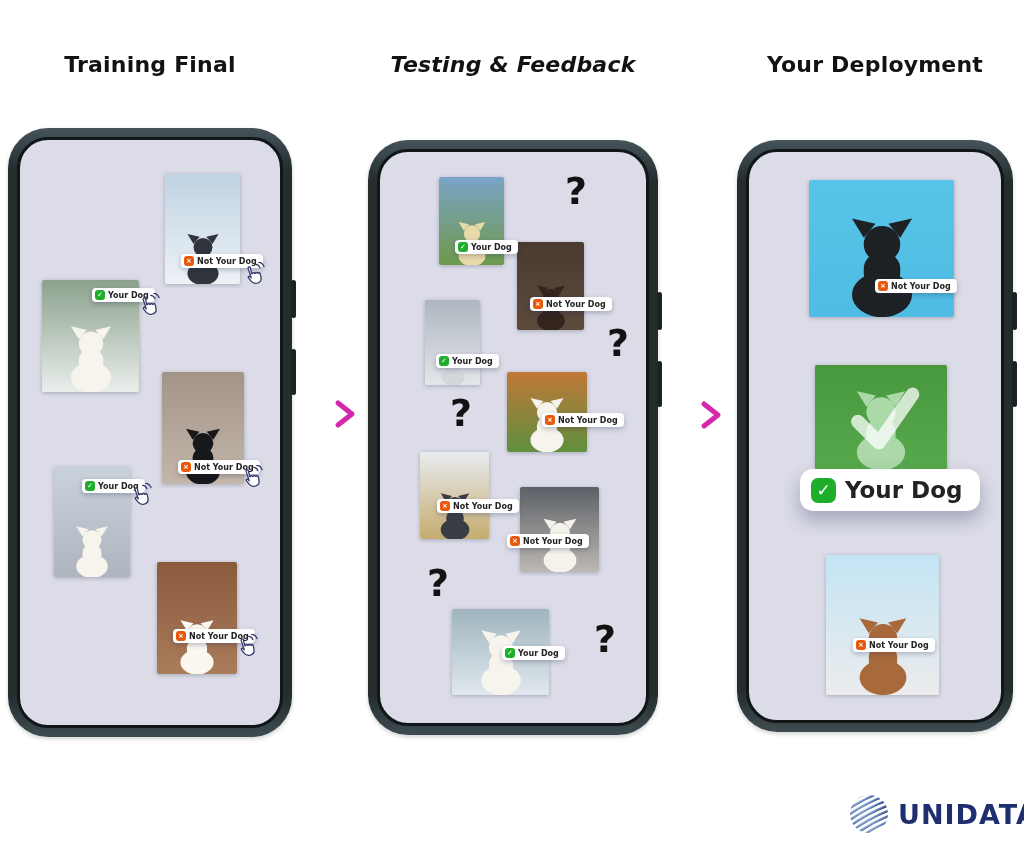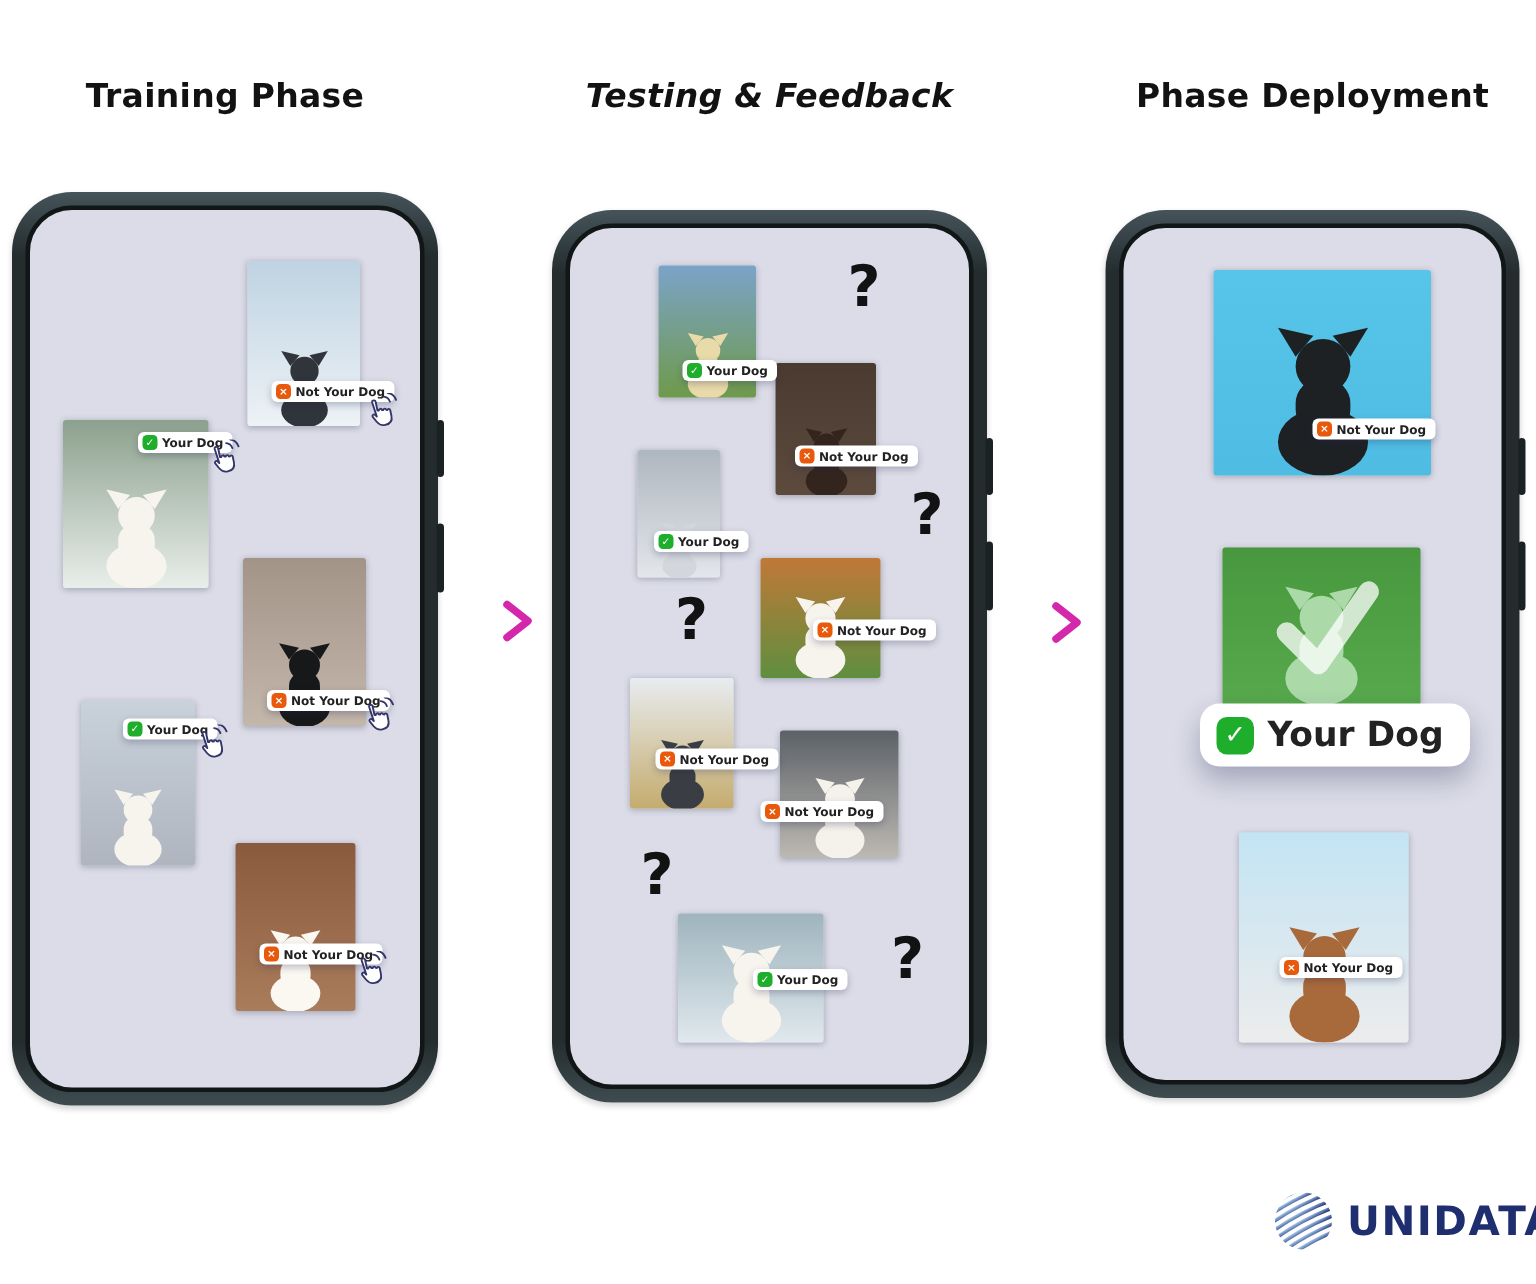--- a/index.html
+++ b/index.html
@@ -58,23 +58,23 @@
   .arrow .head { stroke:var(--arrow-end,#D427AC); }
   
   .logo { position:absolute; left:849px; top:794px; display:flex; align-items:center; gap:9px; }
   .logo-text { font-size:27px; font-weight:800; color:var(--navy,#1E2E6E); letter-spacing:1px; }
 </style>
 </head>
 <body>
 
 <div class="canvas">
 
-  <div class="col-title" style="left:0px;">Training Phase</div>
+  <div class="col-title" style="left:0px;">Training Final</div>
   <div class="col-title" style="left:363px;font-style:italic;">Testing &amp; Feedback</div>
-  <div class="col-title" style="left:725px;">Phase Deployment</div>
+  <div class="col-title" style="left:725px;">Your Deployment</div>
 
   <div class="phone" style="left:8px;top:128px;width:284px;height:609px;">
     <div class="btn-side" style="top:152px;height:38px;"></div>
     <div class="btn-side" style="top:221px;height:46px;"></div>
     <div class="screen">
         <div class="photo" style="left: 145px; top: 34px; width: 75px; height: 110px; background: linear-gradient(rgb(191, 211, 226), rgb(237, 242, 246));">
           <svg class="dog" viewBox="0 0 100 100" preserveAspectRatio="xMidYMax meet">
             <g fill="#30343B">
               <path d="M33 24 L22 6 L44 11 Z"></path>
               <path d="M67 24 L78 6 L56 11 Z"></path>

